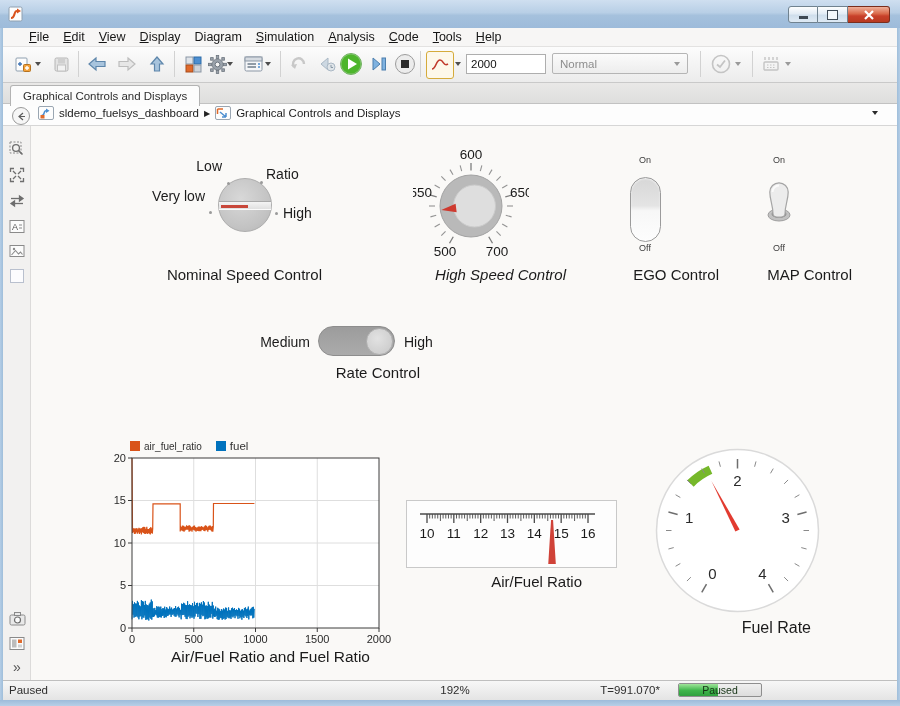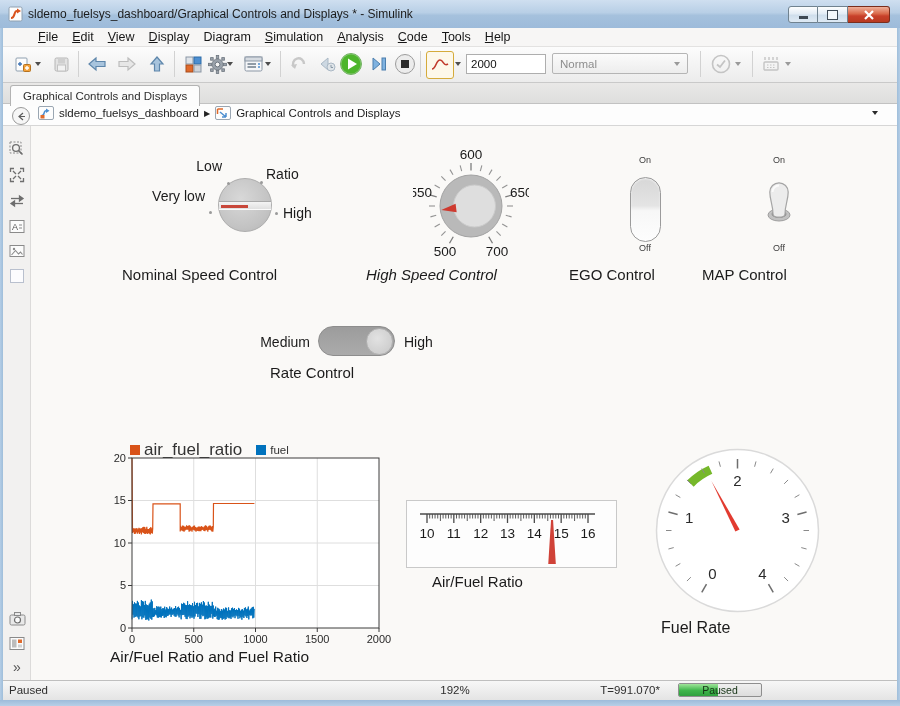--- a/index.html
+++ b/index.html
@@ -11,21 +11,21 @@
     background:linear-gradient(180deg,#cfdff0 0%,#b8cfe6 45%,#a5c1dd 55%,#9dbbda 100%);
     border-bottom:1px solid #8aa8c6;}
   #frame-left{left:0;top:28px;width:3px;bottom:0;background:linear-gradient(90deg,#b4cde6,#9fbeda);}
   #frame-right{right:0;top:28px;width:3px;bottom:0;background:linear-gradient(90deg,#9fbeda,#b4cde6);}
   #frame-bottom{left:0;bottom:0;width:900px;height:6px;background:linear-gradient(180deg,#9dbbda,#b7cfe7);}
   #title-text{left:28px;top:7px;font-size:12px;color:#1c1c1c;white-space:nowrap;}
   .winbtn{top:6px;height:17px;border:1px solid #70828f;display:flex;align-items:center;justify-content:center;
     background:linear-gradient(180deg,#fdfefe,#e3ecf5 45%,#cfdeec 55%,#dfeaf4);box-sizing:border-box;}
   
   #menubar{left:3px;top:28px;width:894px;height:19px;background:#f7f6f5;border-bottom:1px solid #e3e2e1;
-    display:flex;align-items:center;padding-left:28px;box-sizing:border-box;}
+    display:flex;align-items:center;padding-left:19px;box-sizing:border-box;}
   .menu-item{font-size:12.5px;color:#161616;padding:1px 7px;white-space:nowrap;}
   
   #toolbar{left:3px;top:47px;width:894px;height:36px;background:linear-gradient(180deg,#fcfcfc,#ececec);
     border-bottom:1px solid #c9c9c9;box-sizing:border-box;}
   .tbtn{position:absolute;top:51px;width:26px;height:26px;display:flex;align-items:center;justify-content:center;border-radius:3px;}
   .sep{position:absolute;top:51px;width:1px;height:26px;background:#d2d2d2;}
   .caret-down{width:0;height:0;border-left:3.5px solid transparent;border-right:3.5px solid transparent;border-top:4px solid #4d4d4d;}
   .caret-dim{border-top-color:#9a9a9a;}
   
   #tabbar{left:3px;top:83px;width:894px;height:21px;background:linear-gradient(180deg,#e9e8e7,#dededd);
@@ -33,21 +33,21 @@
   #tab-active{left:10px;top:85px;height:20px;background:#fcfcfc;border:1px solid #b3b3b3;border-bottom:none;
     border-radius:3px 3px 0 0;display:flex;align-items:center;padding:0 12px;font-size:11.5px;color:#2e2e2e;z-index:3;}
   
   #crumbbar{left:3px;top:104px;width:894px;height:22px;background:#fdfdfd;border-bottom:1px solid #d6d6d6;box-sizing:border-box;}
   .crumb-text{font-size:11.5px;color:#222;}
   
   #sidebar{left:3px;top:126px;width:28px;height:554px;background:#f2f1f0;border-right:1px solid #dcdbda;box-sizing:border-box;}
   .sideicon{position:absolute;left:8px;width:18px;height:18px;display:flex;align-items:center;justify-content:center;}
   
   #canvas{left:31px;top:126px;width:866px;height:554px;background:#faf9f7;}
-  .cap{position:absolute;font-size:15px;color:#1b1b1b;text-align:left;}
+  .cap{position:absolute;font-size:15px;color:#1b1b1b;text-align:right;}
   .onoff{position:absolute;font-size:9px;color:#3c3c3c;text-align:center;width:40px;}
   .knob-lbl{position:absolute;font-size:14px;color:#1b1b1b;white-space:nowrap;}
   .dot{position:absolute;width:3px;height:3px;border-radius:50%;background:#9a9a9a;}
   
   #statusbar{left:3px;top:680px;width:894px;height:20px;background:linear-gradient(180deg,#f7f7f7,#e4e4e4);
     border-top:1px solid #bfbfbf;box-sizing:border-box;}
   .stxt{position:absolute;top:684px;font-size:11.5px;color:#2e2e2e;white-space:nowrap;}
   #progress{left:678px;top:683px;width:84px;height:14px;border:1px solid #8e8e8e;border-radius:2px;
     background:linear-gradient(180deg,#efefef,#dcdcdc);box-sizing:border-box;overflow:hidden;}
   #progress-fill{position:absolute;left:0;top:0;height:100%;background:linear-gradient(180deg,#9fe49a,#3db54a 55%,#2fa03e);}
@@ -58,21 +58,20 @@
 </head>
 <body>
 
 <div id="titlebar" class="abs">
   <div class="abs" style="left:8px;top:6px;">
     <svg width="16" height="16" viewBox="0 0 16 16">
       <rect x="1" y="1" width="13" height="14" rx="1.5" fill="#fdfdfd" stroke="#8fa0b0"></rect>
       <path d="M3,11 C6,11 5,4 9,4 L9,2.5 L13,5 L9,7.5 L9,6 C7,6 8,13 3,13 Z" fill="#d9531e"></path>
     </svg>
   </div>
-  <div id="title-text" class="abs">sldemo_fuelsys_dashboard/Graphical Controls and Displays * - Simulink</div>
   <div class="winbtn abs" style="right:82px;width:30px;border-radius:3px 0 0 3px;">
     <div style="width:9px;height:3px;background:#3f4a55;margin-top:6px;"></div>
   </div>
   <div class="winbtn abs" style="right:52px;width:30px;border-left:none;">
     <div style="width:9px;height:8px;border:1.5px solid #3f4a55;background:#f4f8fb;"></div>
   </div>
   <div class="winbtn abs" style="right:10px;width:42px;border-radius:0 3px 3px 0;border-left:none;
        background:linear-gradient(180deg,#f0b09a,#d9694a 45%,#c8402a 60%,#b8391f);border-color:#7a2d1c;">
     <svg width="10" height="10" viewBox="0 0 10 10">
       <path d="M1,1 L9,9 M9,1 L1,9" stroke="#ffffff" stroke-width="2.2"></path>
@@ -405,21 +404,21 @@
      background:linear-gradient(180deg,#9c9c9c,#ababab);">
   <div class="abs" style="left:47px;top:0.5px;width:27px;height:27px;border-radius:50%;border:1px solid #b2b2b2;box-sizing:border-box;
        background:radial-gradient(circle at 42% 38%,#e2e2e2,#cfcfcf 70%,#c4c4c4);"></div>
 </div>
 <div class="knob-lbl" style="left:404px;top:334px;">High</div>
 <div class="cap" style="left:270px;top:364px;width:150px;">Rate Control</div>
 
 <div class="abs" style="left:130px;top:440px;display:flex;gap:14px;align-items:center;">
   <div style="display:flex;align-items:center;gap:4px;">
     <div style="width:10px;height:10px;background:#d95319;"></div>
-    <span style="font-size:17px;color:#333;">air_fuel_ratio</span>
+    <span style="font-size:10px;color:#333;">air_fuel_ratio</span>
   </div>
   <div style="display:flex;align-items:center;gap:4px;">
     <div style="width:10px;height:10px;background:#0072bd;"></div>
     <span style="font-size:11.5px;color:#333;">fuel</span>
   </div>
 </div>
 <svg id="chart-svg" class="abs" style="left:110px;top:438px;" width="290" height="205" viewBox="0 0 290 205">
     <rect x="22" y="20" width="247" height="170" fill="#ffffff"></rect>
     <line x1="83.75" y1="20" x2="83.75" y2="190" stroke="#dedede"></line>
     <line x1="145.5" y1="20" x2="145.5" y2="190" stroke="#dedede"></line>

